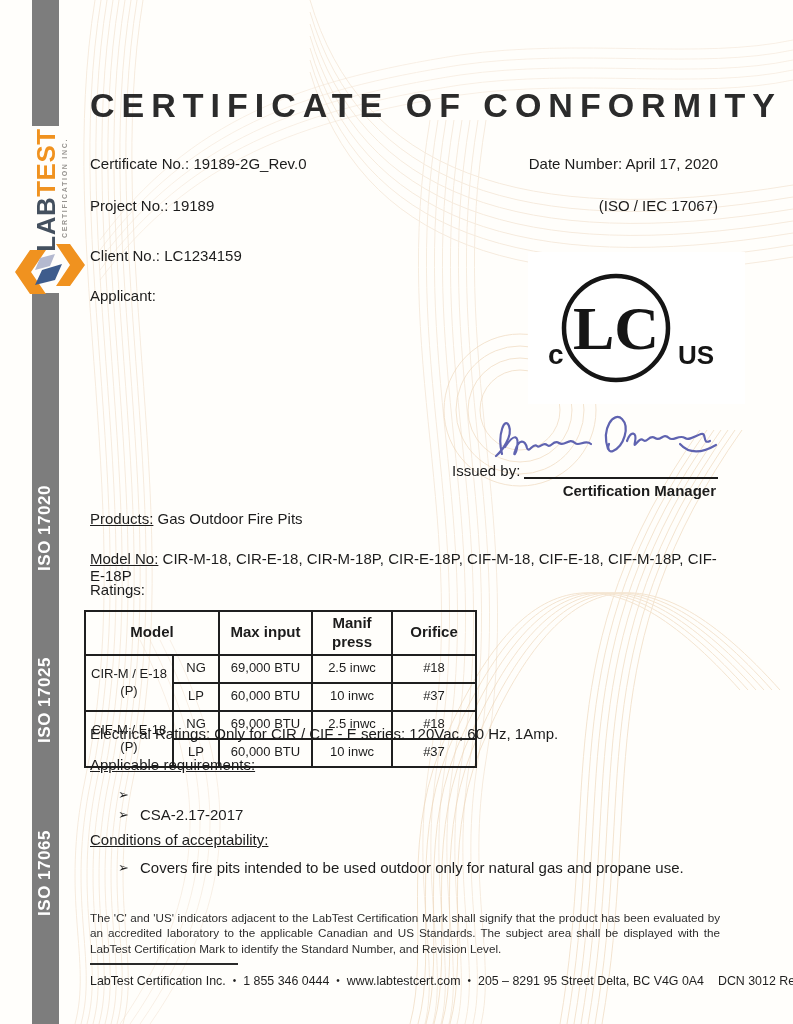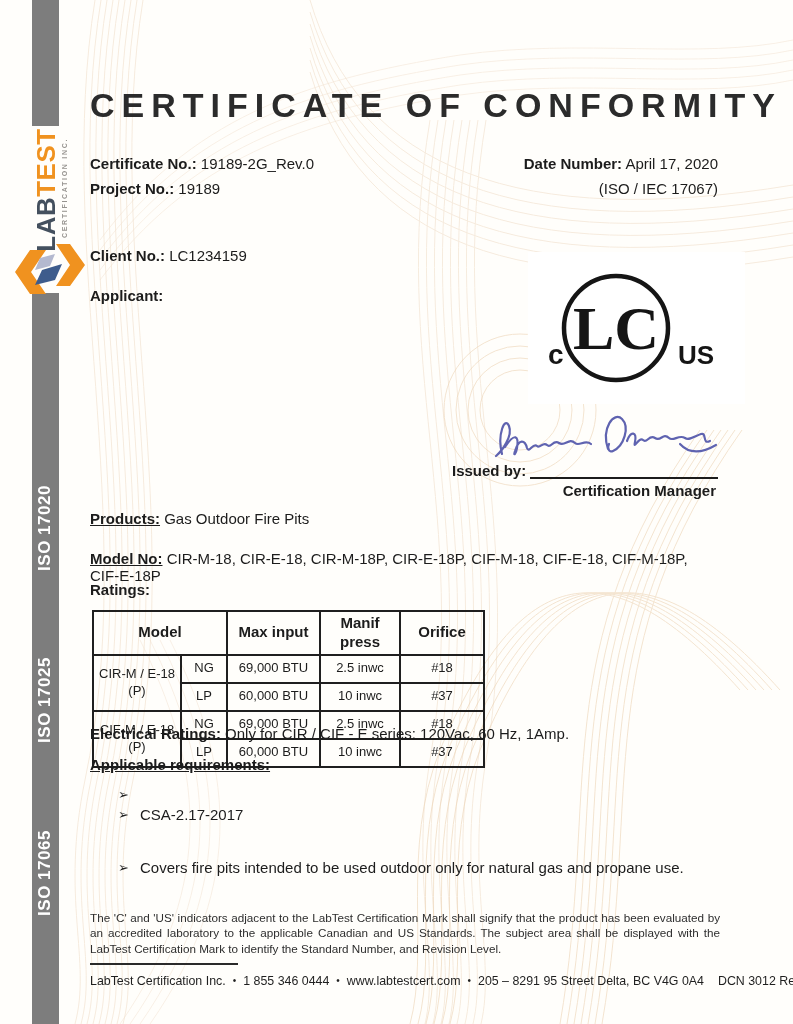--- a/index.html
+++ b/index.html
@@ -40,41 +40,41 @@
   }
   .brand-logo{position:absolute;left:13px;top:241px;z-index:4;}
 
   
   .doc-title{
     left:90px;top:86px;width:628px;text-align:center;
     font-size:34px;font-weight:bold;letter-spacing:7px;color:#2b2b2b;
     white-space:nowrap;
   }
   .meta-row{left:90px;width:628px;display:flex;justify-content:space-between;font-size:15px;}
-  .lbl{font-weight:bold;}
+  .lbl{font-weight:normal;}
   .right-col{text-align:right;line-height:18px;}
   .applicant{left:90px;top:287px;display:flex;font-size:15px;line-height:18.5px;}
   .applicant .lbl{width:85px;}
 
   
   .lc-box{left:528px;top:252px;width:217px;height:152px;background:#ffffff;}
   .lc-box svg{display:block;}
 
   
   .sig-block{left:452px;top:408px;width:266px;font-size:15px;}
   .sig-ink{position:absolute;left:36px;top:0;}
   .issued-row{display:flex;align-items:flex-end;margin-top:54px;}
   .issued-row .lbl{white-space:nowrap;padding-right:4px;}
   .sig-line{flex:1;border-bottom:2px solid #1c1c1c;height:14px;}
   .signer-title{text-align:right;font-weight:bold;margin-top:3px;padding-right:2px;}
 
   
   .line-item{left:90px;font-size:15px;width:628px;}
   .u{text-decoration:underline;}
-  .rtable{left:92px;top:610px;border-collapse:collapse;table-layout:fixed;width:391px;font-size:15px;background:rgba(255,255,255,.0);}
+  .rtable{left:84px;top:610px;border-collapse:collapse;table-layout:fixed;width:391px;font-size:15px;background:rgba(255,255,255,.0);}
   .rtable th,.rtable td{border:2px solid #1f1f1f;text-align:center;padding:2px 3px;line-height:1.25;}
   .rtable th{font-weight:bold;font-size:15px;}
   .rtable td{font-size:13px;height:22px;}
   .bullet-row{display:flex;align-items:flex-start;margin-bottom:2px;font-size:15px;line-height:18px;}
   .bullet{font-family:"DejaVu Sans", sans-serif;font-size:13px;width:22px;flex:none;margin-left:28px;color:#222;}
 
   
   .legal{left:90px;top:910px;width:630px;font-size:11.7px;line-height:1.32;text-align:justify;color:#2e2e2e;}
   .foot-divider{left:90px;top:963px;width:148px;border-top:2px solid #2a2a2a;height:0;}
   .contact{left:90px;top:974px;width:660px;font-size:12.4px;color:#1f1f1f;white-space:nowrap;}
@@ -170,21 +170,21 @@
     <div>
       <span class="lbl">Certificate No.:</span>
       <span>19189-2G_Rev.0</span>
     </div>
     <div>
       <span class="lbl">Date Number:</span>
       <span>April 17, 2020</span>
     </div>
   </div>
 
-  <div class="abs meta-row" style="top:180px">
+  <div class="abs meta-row" style="top:197px">
     <div>
       <span class="lbl">Project No.:</span>
       <span>19189</span>
     </div>
     <div class="right-col">
       <div>(ISO / IEC 17067)</div>
     </div>
   </div>
 
   <div class="abs meta-row" style="top:247px">
@@ -290,20 +290,21 @@
   <div class="abs line-item" style="top:786px">
     <div class="bullet-row">
       <span class="bullet">➢</span>
     </div>
     <div class="bullet-row">
       <span class="bullet">➢</span>
       <span>CSA-2.17-2017</span>
     </div>
   </div>
 
+  <div class="abs line-item lbl u" style="top:831px">Conditions of acceptability:</div>
 
   <div class="abs line-item" style="top:859px">
     <div class="bullet-row">
       <span class="bullet">➢</span>
       <span>Covers fire pits intended to be used outdoor only for natural gas and propane use.</span>
     </div>
   </div>
 
   <div class="abs legal">The 'C' and 'US' indicators adjacent to the LabTest Certification Mark shall signify that the product has been evaluated by an accredited laboratory to the applicable Canadian and US Standards. The subject area shall be displayed with the LabTest Certification Mark to identify the Standard Number, and Revision Level.</div>
 

